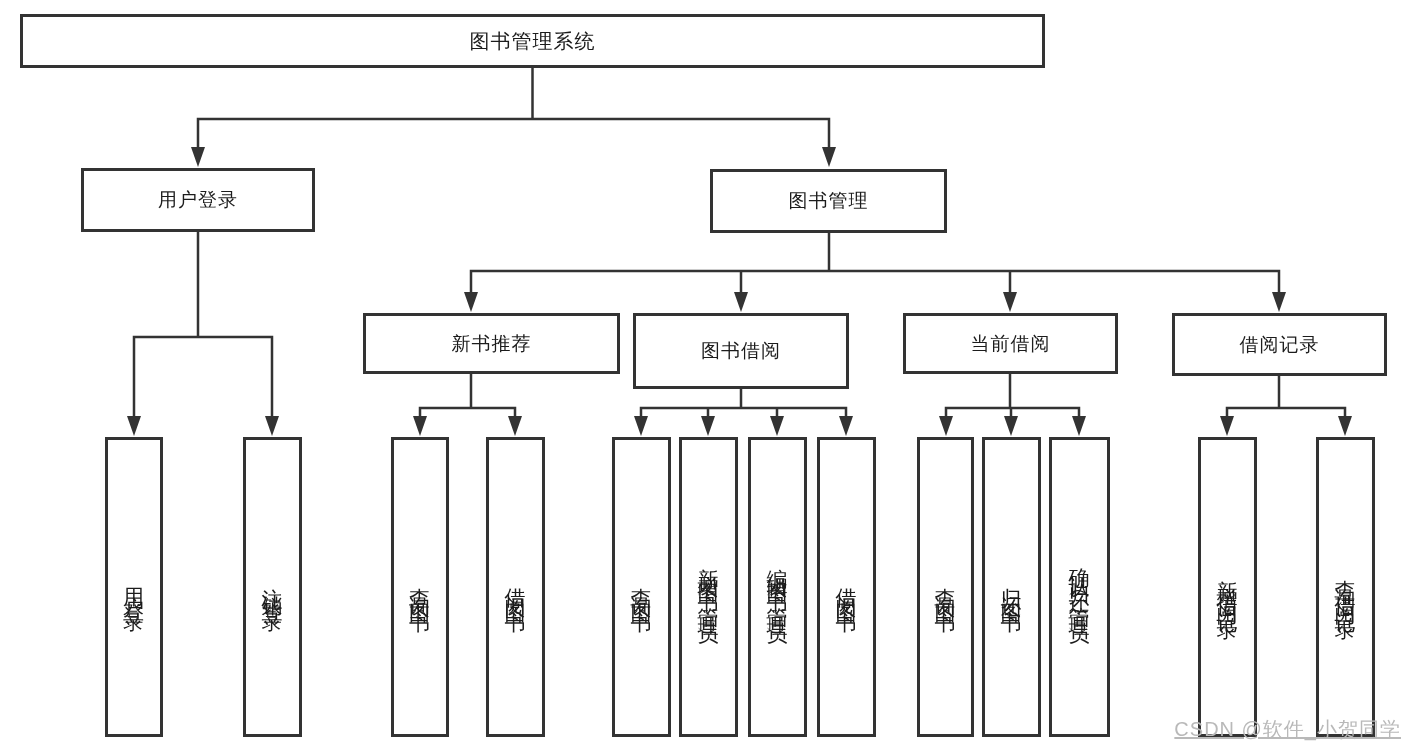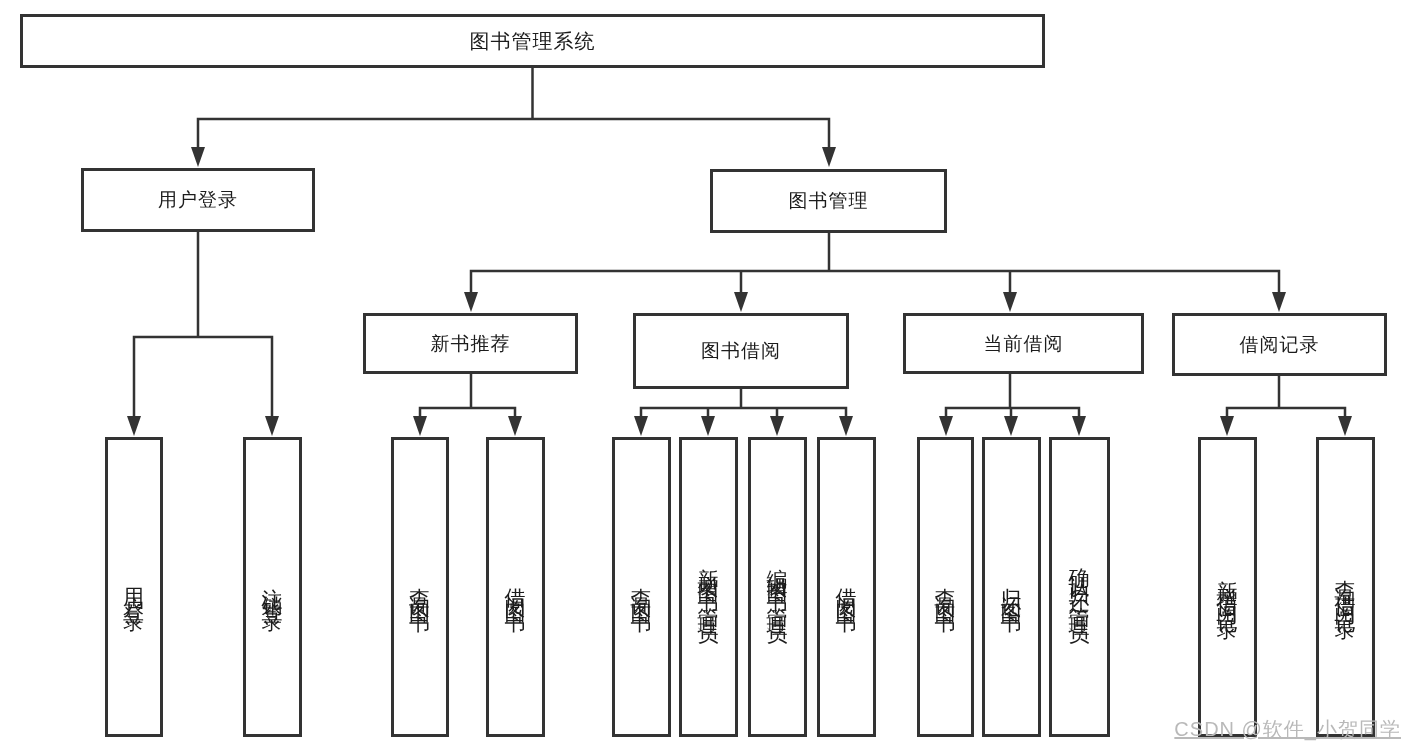--- a/index.html
+++ b/index.html
@@ -92,23 +92,23 @@
       <polygon points="1220,416 1234,416 1227,436"></polygon>
       <polygon points="1338,416 1352,416 1345,436"></polygon>
     </g>
   </svg>
 
   <div class="box h-box" style="left:20px; top:14px; width:1025px; height:54px; font-size:20px;">图书管理系统</div>
 
   <div class="box h-box" style="left:81px; top:168px; width:234px; height:64px;">用户登录</div>
   <div class="box h-box" style="left:710px; top:169px; width:237px; height:64px;text-align:right;">图书管理</div>
 
-  <div class="box h-box" style="left:363px; top:313px; width:215px; height:61px;">新书推荐</div>
+  <div class="box h-box" style="left:363px; top:313px; width:257px; height:61px;">新书推荐</div>
   <div class="box h-box" style="left:633px; top:313px; width:216px; height:76px;">图书借阅</div>
-  <div class="box h-box" style="left:903px; top:313px; width:241px; height:61px;">当前借阅</div>
+  <div class="box h-box" style="left:903px; top:313px; width:215px; height:61px;">当前借阅</div>
   <div class="box h-box" style="left:1172px; top:313px; width:215px; height:63px;">借阅记录</div>
 
   <div class="box v-box" style="left:105px; top:437px; width:58px; height:300px;">用户登录</div>
   <div class="box v-box" style="left:243px; top:437px; width:59px; height:300px;">注销登录</div>
 
   <div class="box v-box" style="left:391px; top:437px; width:58px; height:300px;">查询图书</div>
   <div class="box v-box" style="left:486px; top:437px; width:59px; height:300px;">借阅图书</div>
 
   <div class="box v-box" style="left:612px; top:437px; width:59px; height:300px;">查询图书</div>
   <div class="box v-box" style="left:679px; top:437px; width:59px; height:300px;">新增图书（管理员）</div>

